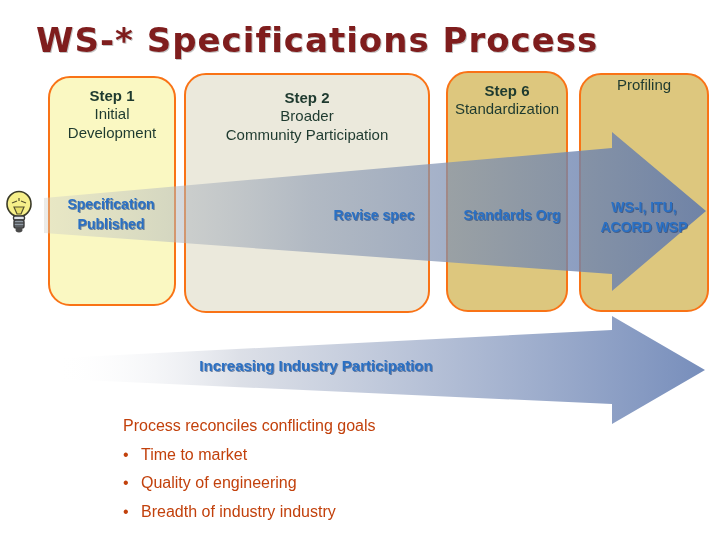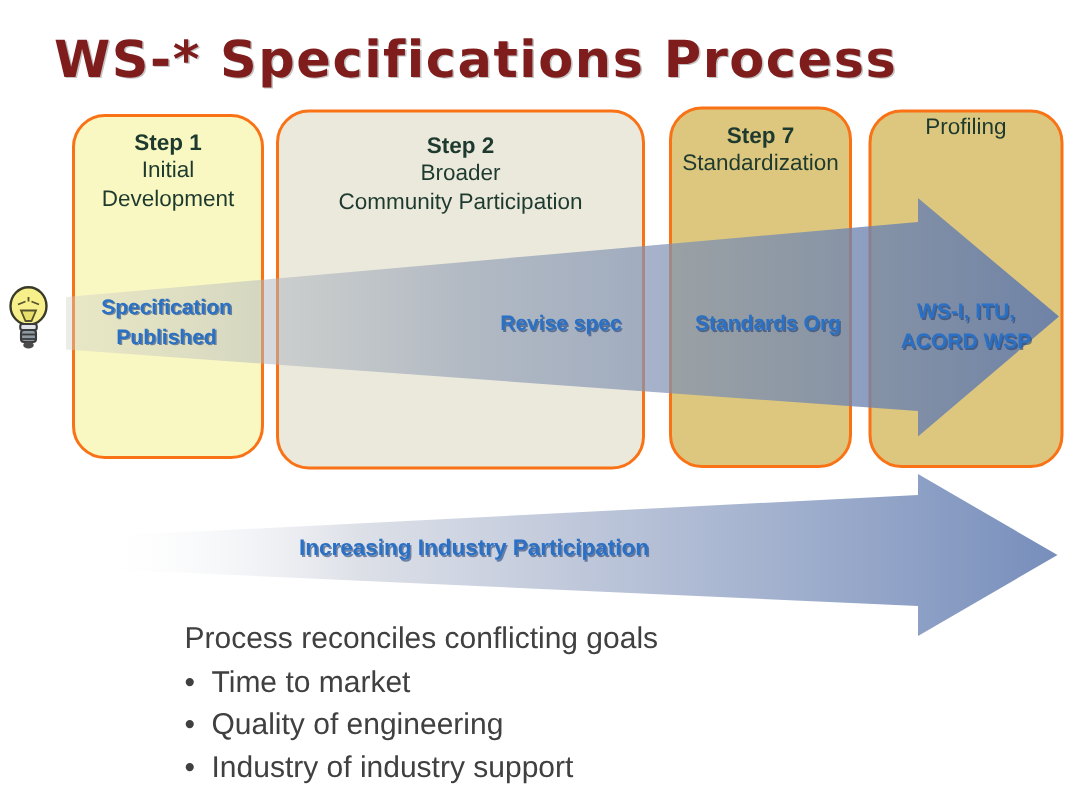--- a/index.html
+++ b/index.html
@@ -41,21 +41,21 @@
   .tag-feedback {left:188px; top:184px; width:126px;}
   .tag-revise   {left:318px; top:205px; width:112px;}
   .tag-standards{left:446px; top:205px; width:132px;}
   .tag-wsi      {left:579px; top:197px; width:130px;}
   .tag-industry {left:180px; top:356px; width:272px; font-size:15px; text-align:center;}
   
   .bulb{position:absolute; left:4px; top:190px; width:30px; height:54px;}
   
   .summary{
     position:absolute; left:123px; top:412px; width:480px;
-    color:#404040; font-size:20px; line-height:28.5px;
+    color:#c2410c; font-size:16px; line-height:28.5px;
   }
   .summary .heading{white-space:nowrap;}
   .summary .bullet-row{white-space:nowrap;}
   .summary .bullet-char{display:inline-block; width:18px;}
 </style>
 </head>
 <body>
 
 <div class="slide">
 
@@ -65,21 +65,21 @@
     <div class="box-title">Step 1</div>
     <div class="box-sub">Initial
 Development</div>
   </div>
   <div class="step-box box2">
     <div class="box-title">Step 2</div>
     <div class="box-sub">Broader
 Community Participation</div>
   </div>
   <div class="step-box box3">
-    <div class="box-title">Step 7</div>
+    <div class="box-title">Step 6</div>
     <div class="box-sub">Standardization</div>
   </div>
   <div class="step-box box4">
     <div class="box-sub">Profiling</div>
   </div>
 
   <svg class="arrow-layer" viewBox="0 0 720 540" xmlns="http://www.w3.org/2000/svg">
     <defs>
       <linearGradient id="gTop" gradientUnits="userSpaceOnUse" x1="44" y1="215" x2="706" y2="215">
         <stop offset="0" stop-color="#cfcfc8" stop-opacity="0.40"></stop>
@@ -111,16 +111,16 @@
     <rect x="10" y="30" width="10" height="8" rx="2" fill="#8f99a4" stroke="#3a3a3a" stroke-width="1.4"></rect>
     <line x1="10" y1="33" x2="20" y2="33" stroke="#3a3a3a" stroke-width="1.2"></line>
     <line x1="10" y1="36" x2="20" y2="36" stroke="#3a3a3a" stroke-width="1.2"></line>
     <ellipse cx="15" cy="40" rx="3.5" ry="2.4" fill="#4a4a4a"></ellipse>
   </svg>
 
   <div class="summary">
     <div class="heading">Process reconciles conflicting goals</div>
     <div class="bullet-row"><span class="bullet-char">•</span><span>Time to market</span></div>
     <div class="bullet-row"><span class="bullet-char">•</span><span>Quality of engineering</span></div>
-    <div class="bullet-row"><span class="bullet-char">•</span><span>Industry of industry support</span></div>
+    <div class="bullet-row"><span class="bullet-char">•</span><span>Breadth of industry industry</span></div>
   </div>
 
 </div>
 
 </body></html>

